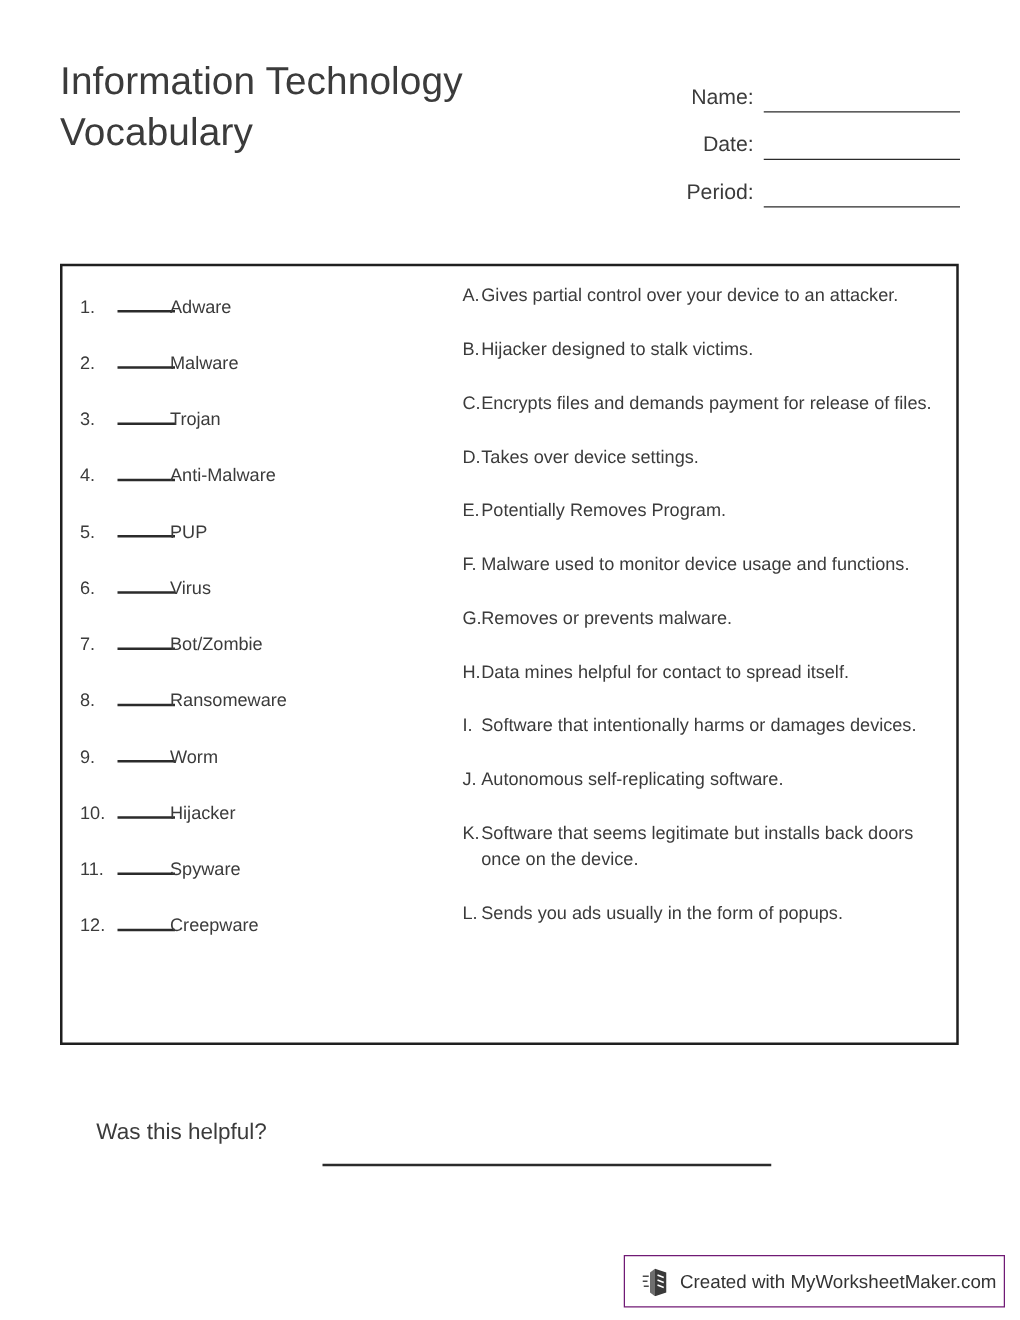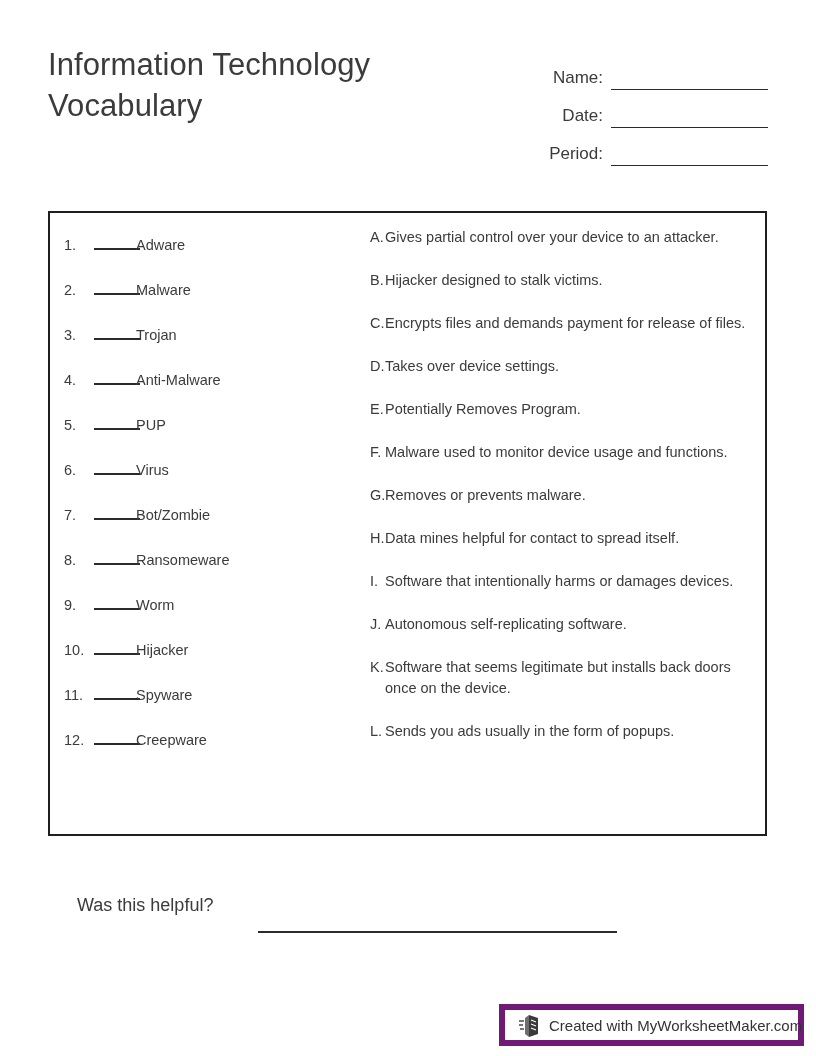--- a/index.html
+++ b/index.html
@@ -165,21 +165,21 @@
     border-bottom: 2px solid #2b2b2b;
   }
 
   
   .badge {
     position: absolute;
     left: 499px;
     top: 1004px;
     width: 305px;
     height: 42px;
-    border: 6px solid #701a75;
+    border: 1px solid #701a75;
     box-sizing: border-box;
     background: #ffffff;
     display: flex;
     align-items: center;
     padding-left: 14px;
   }
   .badge-logo {
     flex: none;
     width: 22px;
     height: 24px;

